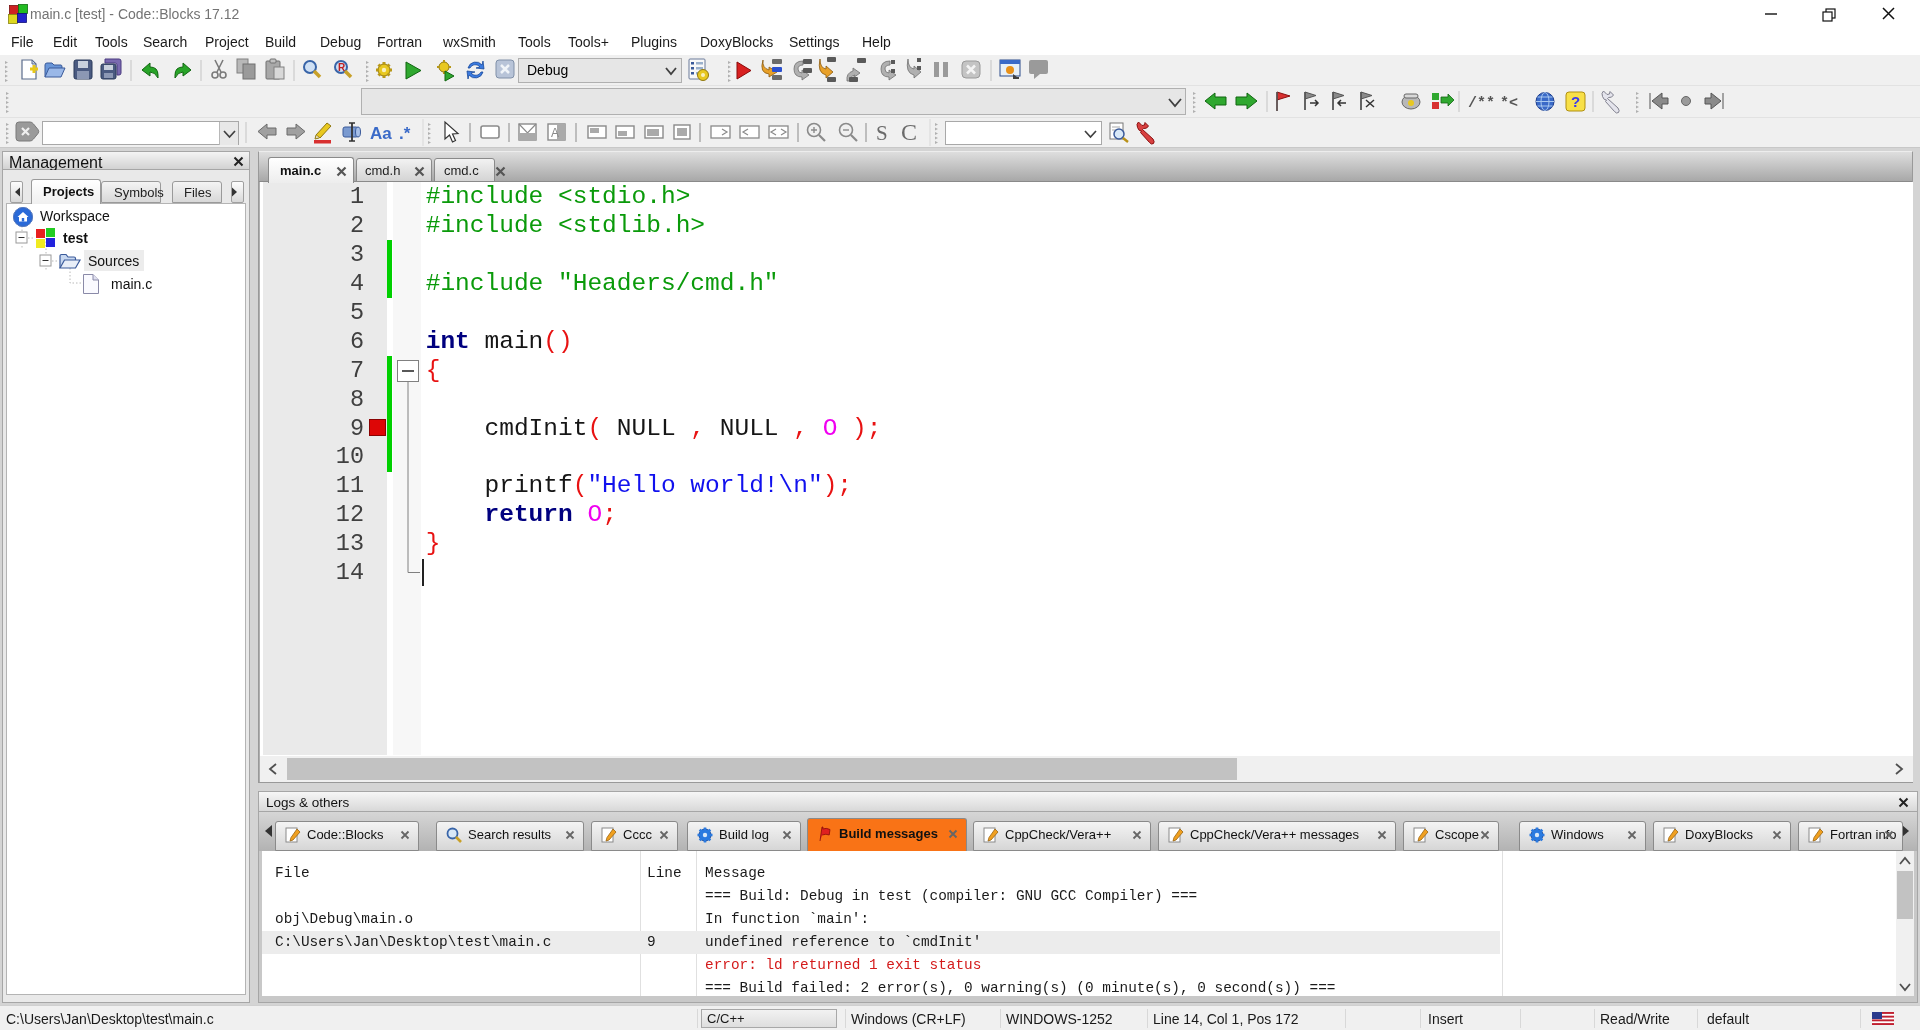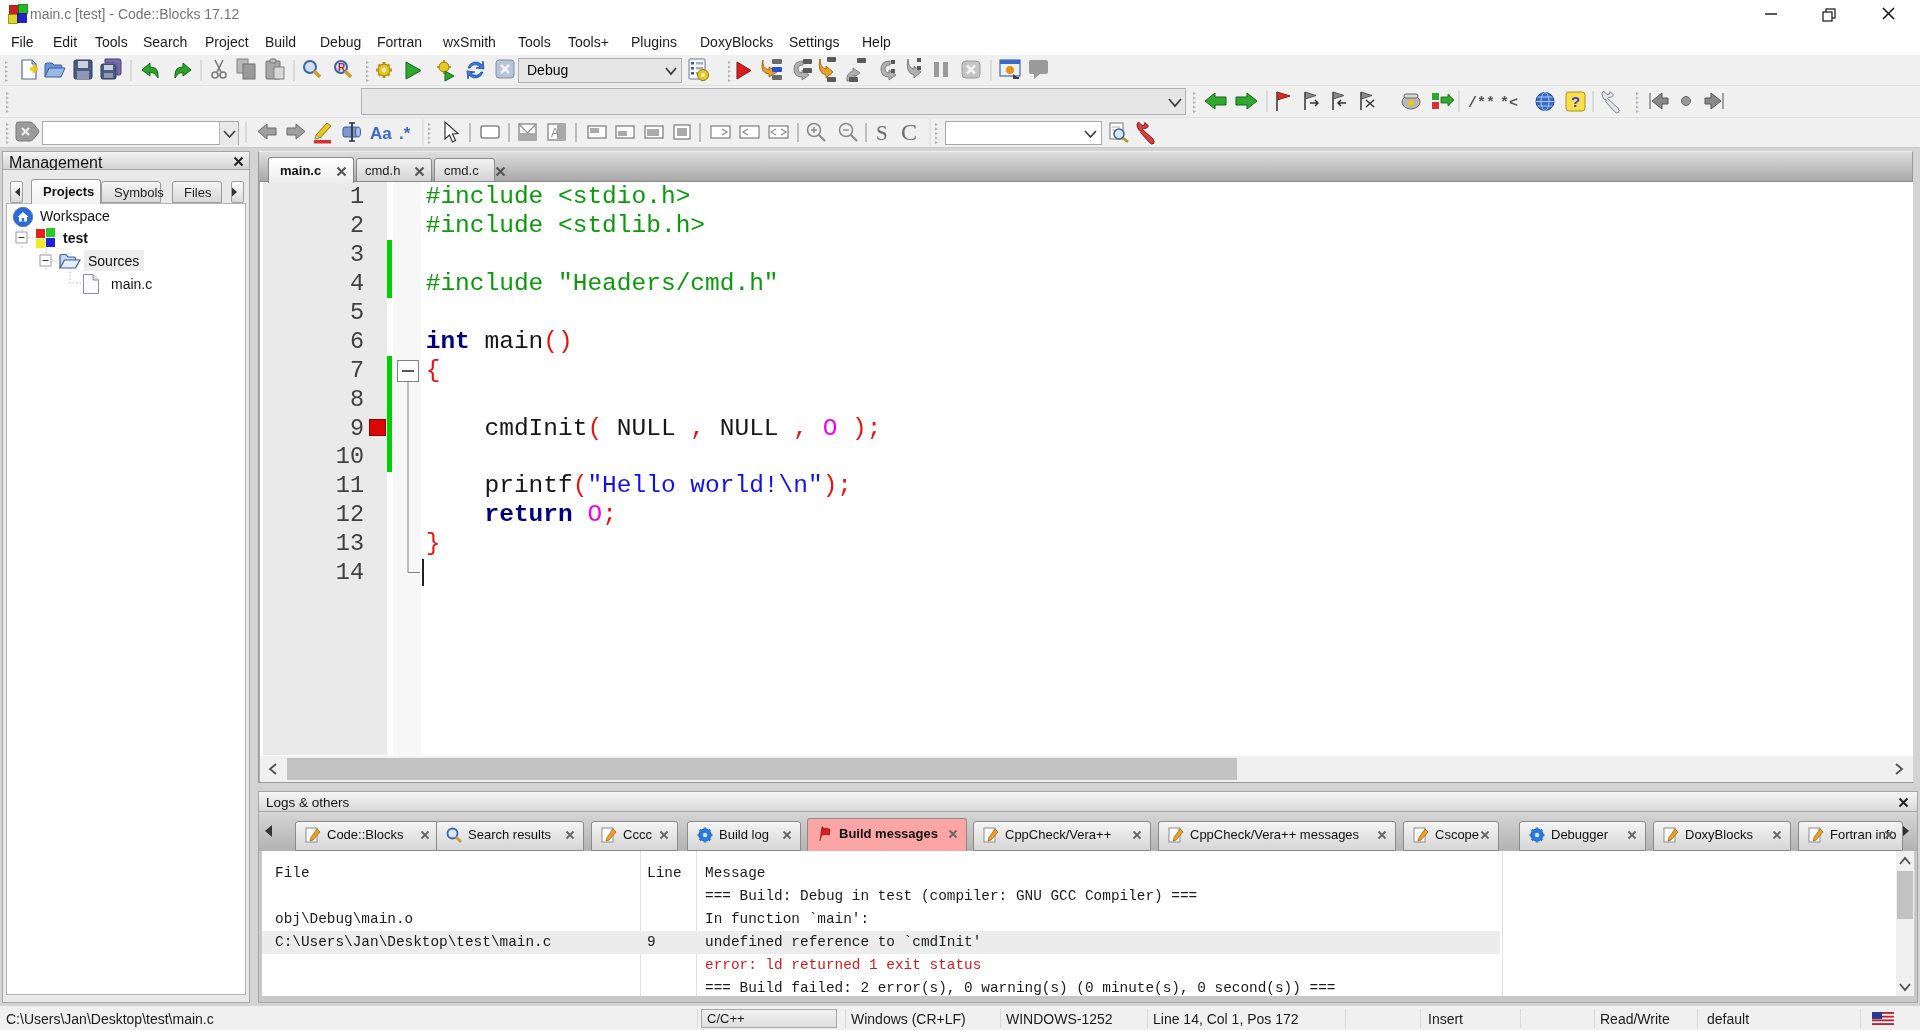--- a/index.html
+++ b/index.html
@@ -636,21 +636,21 @@
 </div>
 <div class="abs" id="logs-body">
 
   <div class="abs" style="left:0;top:0;width:1658px;height:39px;background:linear-gradient(#d6d6d6,#b2b2b2)"></div>
   <svg class="abs" style="left:4px;top:12px" width="12" height="14">
       <path d="M9 1 L2 7 L9 13" fill="#333"></path>
     </svg>
   <svg class="abs" style="right:6px;top:12px" width="12" height="14">
       <path d="M3 1 L10 7 L3 13" fill="#333"></path>
     </svg>
-  <div class="abs" style="left:36px;top:9px;width:144px;height:30px;background:linear-gradient(#f4f4f4,#d6d6d6);border:1px solid #8a8a8a;border-radius:3px 3px 0 0">
+  <div class="abs" style="left:16px;top:9px;width:144px;height:30px;background:linear-gradient(#f4f4f4,#d6d6d6);border:1px solid #8a8a8a;border-radius:3px 3px 0 0">
       <svg class="abs" style="left:9px;top:5px" width="16" height="16" viewBox="0 0 16 16">
         <rect x="1" y="1" width="11" height="14" fill="#fff" stroke="#8a8a8a"></rect>
         <path d="M12 2 L15 5 L8 13 L5 14 L6 10.5 Z" fill="#f0a020" stroke="#9a6510" stroke-width="0.8"></path>
       </svg>
       <span class="abs" style="left:31px;top:5px;font-size:13px;font-weight:normal;color:#111;white-space:nowrap">Code::Blocks</span>
       <svg class="abs" style="right:8px;top:8px" width="10" height="10">
         <path d="M1.5 1.5 L8.5 8.5 M8.5 1.5 L1.5 8.5" stroke="#666" stroke-width="1.8"></path>
       </svg>
     </div>
     <div class="abs" style="left:177px;top:9px;width:148px;height:30px;background:linear-gradient(#f4f4f4,#d6d6d6);border:1px solid #8a8a8a;border-radius:3px 3px 0 0">
@@ -679,21 +679,21 @@
         <g stroke="#2a7ae0" stroke-width="2.6">
           <path d="M8 0.5 L8 3 M8 13 L8 15.5 M0.5 8 L3 8 M13 8 L15.5 8 M2.7 2.7 L4.5 4.5 M11.5 11.5 L13.3 13.3 M13.3 2.7 L11.5 4.5 M4.5 11.5 L2.7 13.3"></path>
         </g>
         <circle cx="8" cy="8" r="2.2" fill="#d8e8f8"></circle>
       </svg>
       <span class="abs" style="left:31px;top:5px;font-size:13px;font-weight:normal;color:#111;white-space:nowrap">Build log</span>
       <svg class="abs" style="right:8px;top:8px" width="10" height="10">
         <path d="M1.5 1.5 L8.5 8.5 M8.5 1.5 L1.5 8.5" stroke="#666" stroke-width="1.8"></path>
       </svg>
     </div>
-    <div class="abs" style="left:548px;top:6px;width:160px;height:33px;background:#fca5a5;border:1px solid #8a8a8a;border-bottom:none;border-radius:3px 3px 0 0;z-index:2">
+    <div class="abs" style="left:548px;top:6px;width:160px;height:33px;background:#f97316;border:1px solid #8a8a8a;border-bottom:none;border-radius:3px 3px 0 0;z-index:2">
       <svg class="abs" style="left:9px;top:7px" width="16" height="16" viewBox="0 0 16 16">
         <path d="M3 15 L5 1 L6 1 L5.8 3 Q9 1.5 13 3.5 L12.2 9 Q9 7.5 5.2 9" fill="#e02020" stroke="#8a0a0a" stroke-width="0.8"></path>
       </svg>
       <span class="abs" style="left:31px;top:7px;font-size:13px;font-weight:bold;color:#111;white-space:nowrap">Build messages</span>
       <svg class="abs" style="right:8px;top:10px" width="10" height="10">
         <path d="M1.5 1.5 L8.5 8.5 M8.5 1.5 L1.5 8.5" stroke="#666" stroke-width="1.8"></path>
       </svg>
     </div>
     <div class="abs" style="left:714px;top:9px;width:178px;height:30px;background:linear-gradient(#f4f4f4,#d6d6d6);border:1px solid #8a8a8a;border-radius:3px 3px 0 0">
       <svg class="abs" style="left:9px;top:5px" width="16" height="16" viewBox="0 0 16 16">
@@ -726,21 +726,21 @@
       </svg>
     </div>
     <div class="abs" style="left:1260px;top:9px;width:127px;height:30px;background:linear-gradient(#f4f4f4,#d6d6d6);border:1px solid #8a8a8a;border-radius:3px 3px 0 0">
       <svg class="abs" style="left:9px;top:5px" width="16" height="16" viewBox="0 0 16 16">
         <circle cx="8" cy="8" r="6" fill="#2a7ae0" stroke="#1a4a9a"></circle>
         <g stroke="#2a7ae0" stroke-width="2.6">
           <path d="M8 0.5 L8 3 M8 13 L8 15.5 M0.5 8 L3 8 M13 8 L15.5 8 M2.7 2.7 L4.5 4.5 M11.5 11.5 L13.3 13.3 M13.3 2.7 L11.5 4.5 M4.5 11.5 L2.7 13.3"></path>
         </g>
         <circle cx="8" cy="8" r="2.2" fill="#d8e8f8"></circle>
       </svg>
-      <span class="abs" style="left:31px;top:5px;font-size:13px;font-weight:normal;color:#111;white-space:nowrap">Debugger</span>
+      <span class="abs" style="left:31px;top:5px;font-size:13px;font-weight:normal;color:#111;white-space:nowrap">Windows</span>
       <svg class="abs" style="right:8px;top:8px" width="10" height="10">
         <path d="M1.5 1.5 L8.5 8.5 M8.5 1.5 L1.5 8.5" stroke="#666" stroke-width="1.8"></path>
       </svg>
     </div>
     <div class="abs" style="left:1394px;top:9px;width:138px;height:30px;background:linear-gradient(#f4f4f4,#d6d6d6);border:1px solid #8a8a8a;border-radius:3px 3px 0 0">
       <svg class="abs" style="left:9px;top:5px" width="16" height="16" viewBox="0 0 16 16">
         <rect x="1" y="1" width="11" height="14" fill="#fff" stroke="#8a8a8a"></rect>
         <path d="M12 2 L15 5 L8 13 L5 14 L6 10.5 Z" fill="#f0a020" stroke="#9a6510" stroke-width="0.8"></path>
       </svg>
       <span class="abs" style="left:31px;top:5px;font-size:13px;font-weight:normal;color:#111;white-space:nowrap">DoxyBlocks</span>

